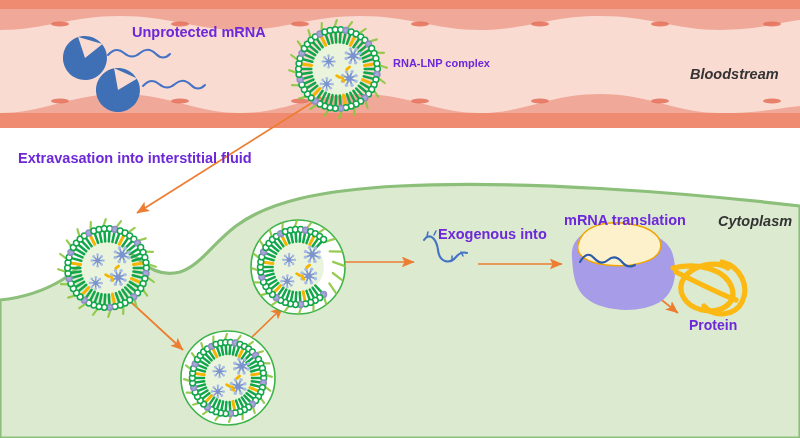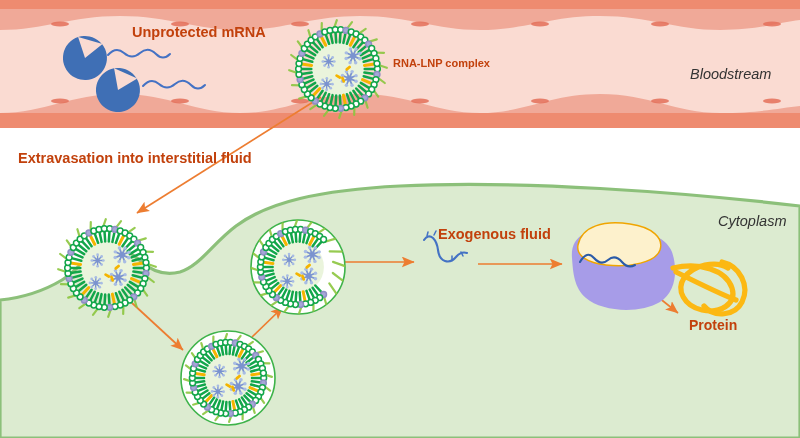--- a/index.html
+++ b/index.html
@@ -1,22 +1,22 @@
 <!DOCTYPE html>
 <html><head>
 <meta charset="utf-8">
 <style>
   html,body{margin:0;padding:0;background:#fff;}
   body{width:800px;height:438px;overflow:hidden;
        font-family:"Liberation Sans", sans-serif;}
   #stage{position:relative;width:800px;height:438px;background:#ffffff;}
   #stage svg{position:absolute;top:0;left:0;}
-  .lbl{position:absolute;font-weight:bold;color:#c2410c;line-height:1.18;
+  .lbl{position:absolute;font-weight:bold;color:#6d28d9;line-height:1.18;
        white-space:pre-line;}
-  .lbl-ital{position:absolute;font-style:italic;color:#333;font-weight:normal;}
+  .lbl-ital{position:absolute;font-style:italic;color:#333;font-weight:bold;}
 </style>
 </head>
 <body>
 
 <div id="stage">
 
 <svg width="800" height="438" viewBox="0 0 800 438">
   <defs>
     <marker id="ah" markerWidth="9" markerHeight="9" refX="7.2" refY="3.2" orient="auto">
       <path d="M0,0 L7.6,3.2 L0,6.4 L1.6,3.2 Z" fill="#ED7D31"></path>
@@ -913,20 +913,21 @@
 
 <div class="lbl" style="left:132px;top:24px;font-size:14.5px;">Unprotected mRNA</div>
 
 <div class="lbl" style="left:393px;top:57px;font-size:11px;">RNA-LNP complex</div>
 
 <div class="lbl-ital" style="left:690px;top:66px;font-size:14.5px;">Bloodstream</div>
 
 <div class="lbl" style="left:10px;top:150px;font-size:14.5px;margin-left:8px;">Extravasation into interstitial fluid</div>
 
 
-<div class="lbl" style="left:438px;top:226px;font-size:14.5px;">Exogenous fluid</div>
-
+<div class="lbl" style="left:438px;top:226px;font-size:14.5px;">Exogenous into</div>
+
+<div class="lbl" style="left:564px;top:212px;font-size:14.5px;">mRNA translation</div>
 
 <div class="lbl-ital" style="left:718px;top:213px;font-size:14.5px;">Cytoplasm</div>
 
 <div class="lbl" style="left:689px;top:317px;font-size:14px;">Protein</div>
 
 </div>
 
 </body></html>

